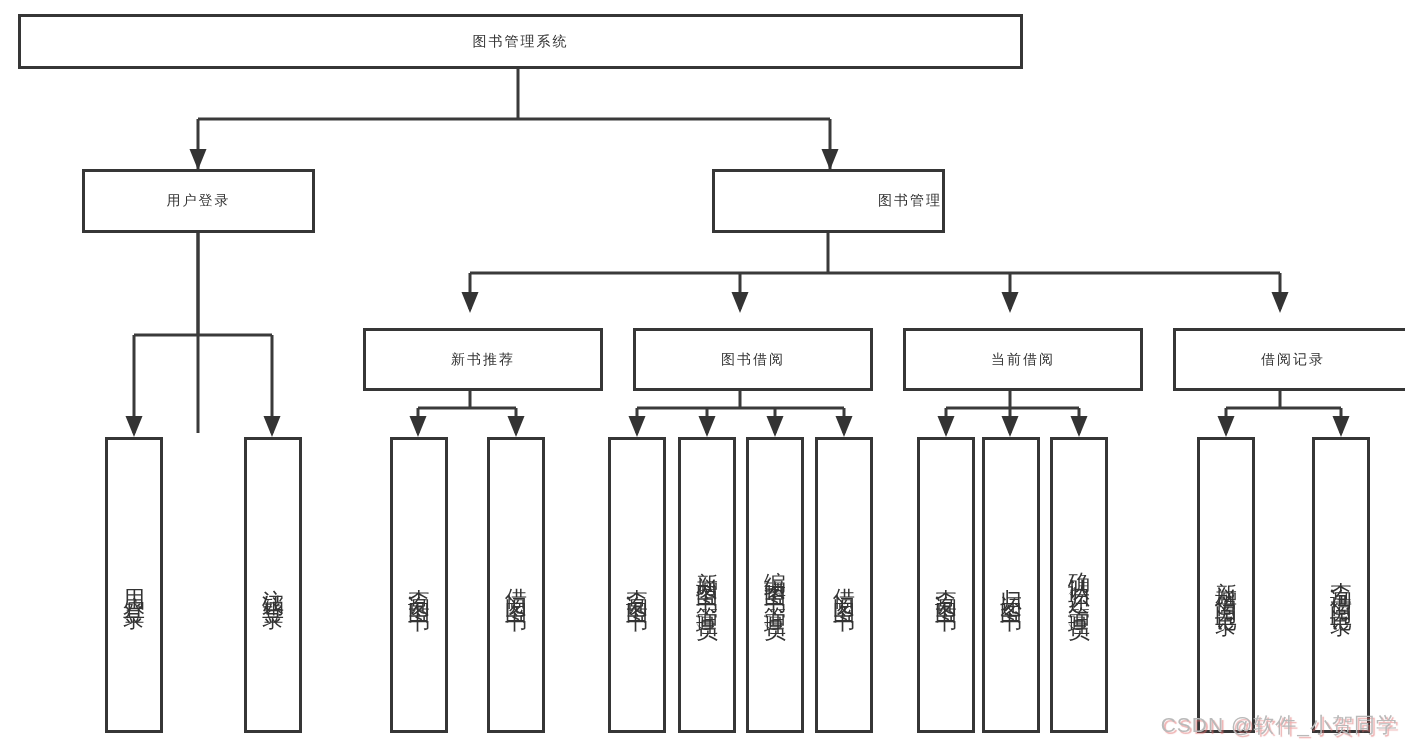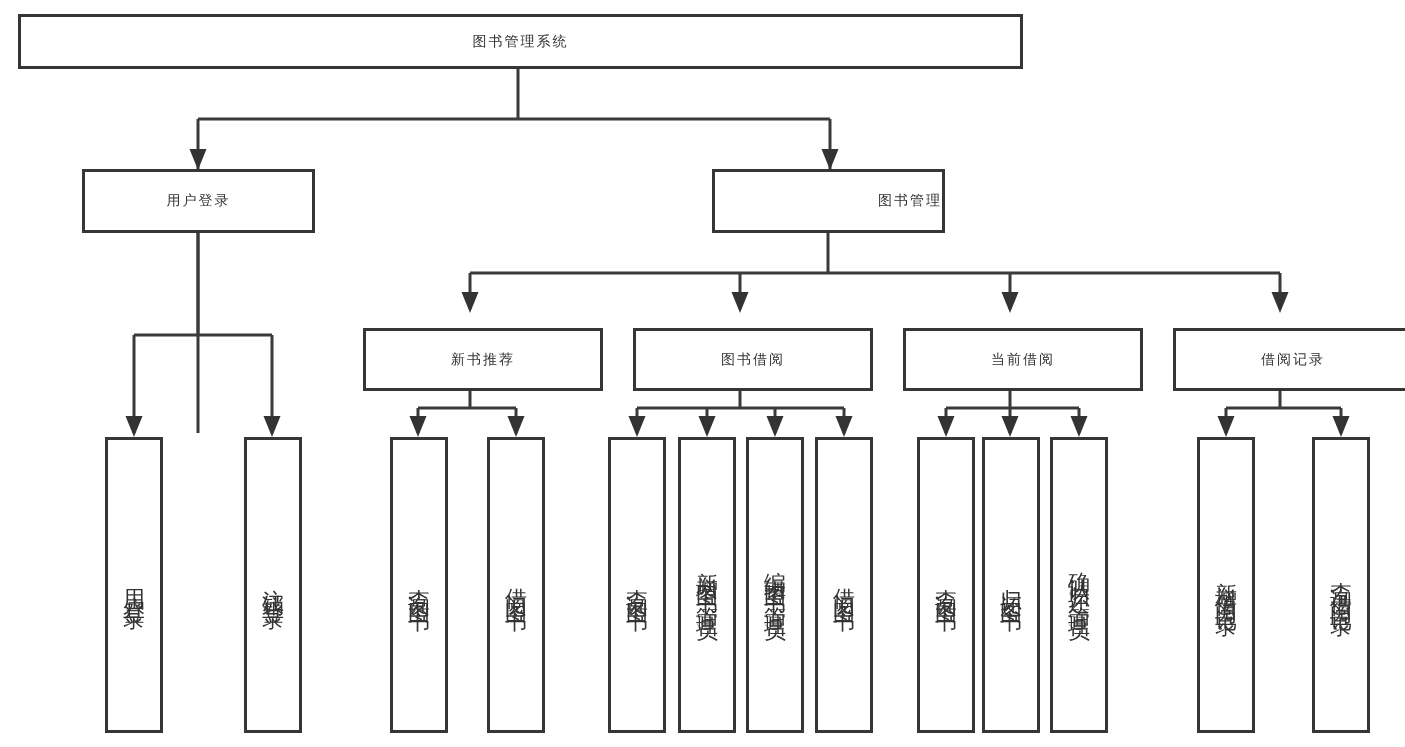--- a/index.html
+++ b/index.html
@@ -183,14 +183,15 @@
     <span class="lbl">确认归还（管理员）</span>
   </div>
 
   <div class="node v-node n-leaf n-d0">
     <span class="lbl">新增借阅记录</span>
   </div>
   <div class="node v-node n-leaf n-d1">
     <span class="lbl">查询借阅记录</span>
   </div>
 
+  <div class="watermark">CSDN @软件_小贺同学</div>
 
 </div>
 
 </body></html>

